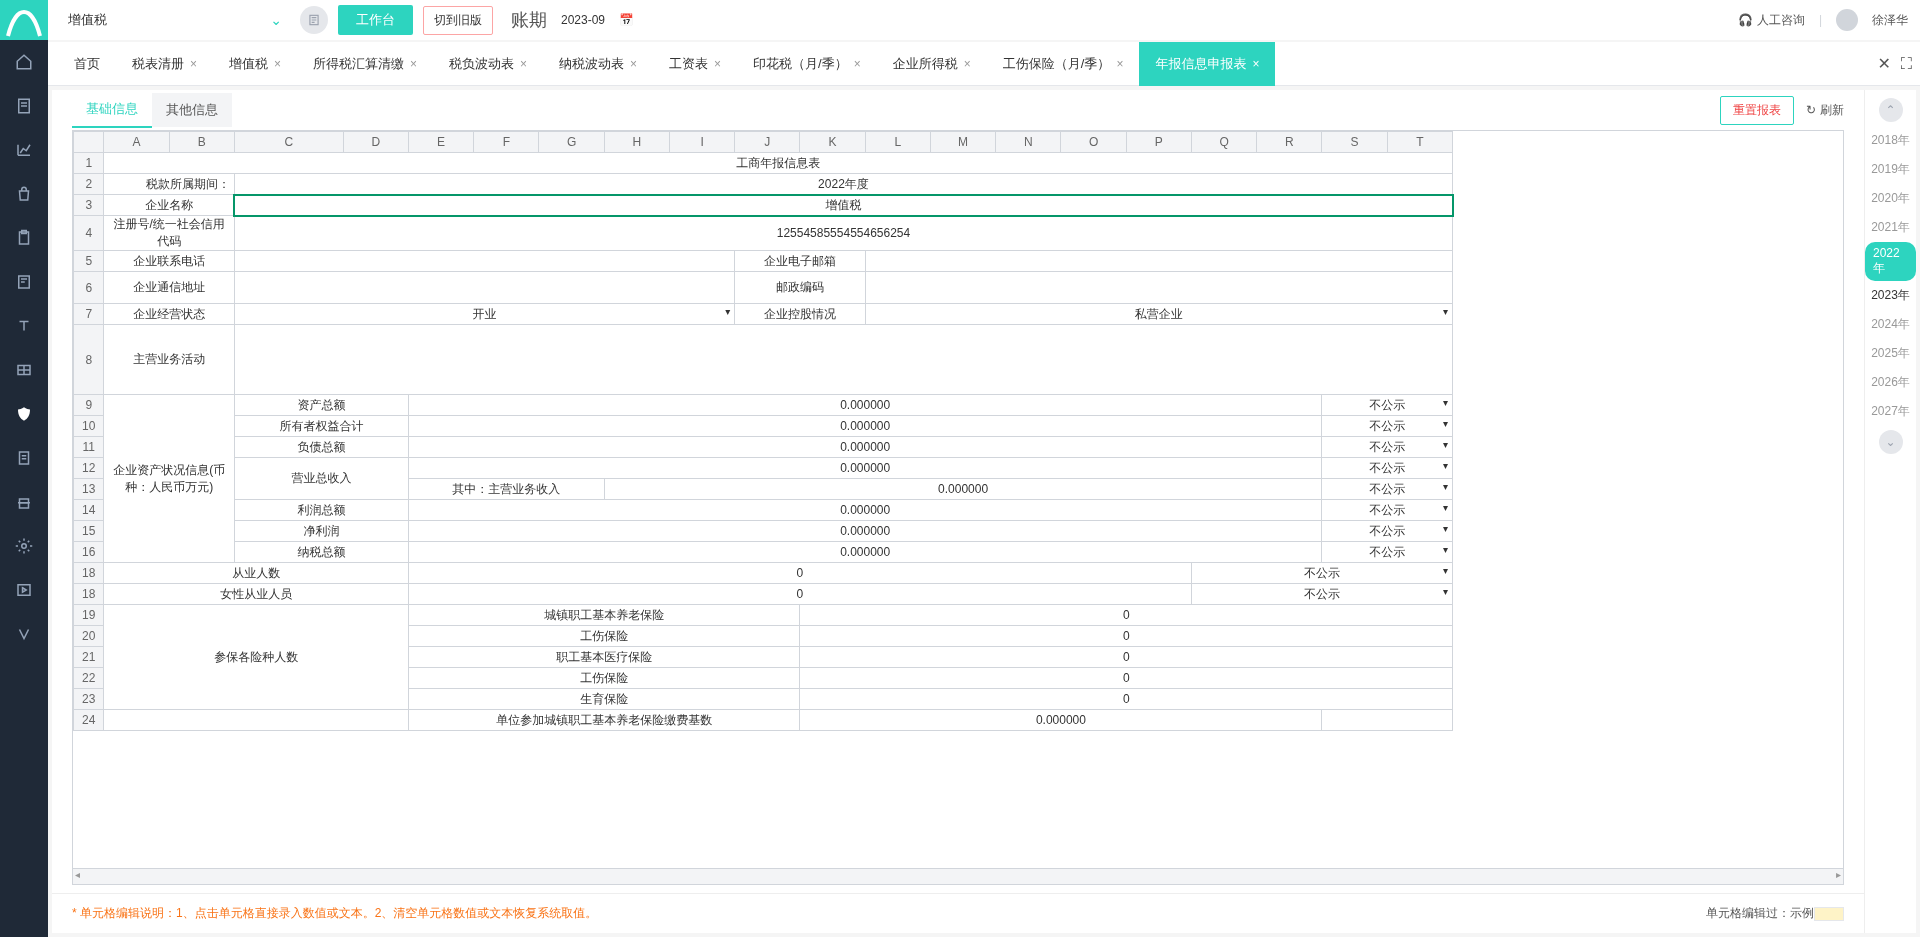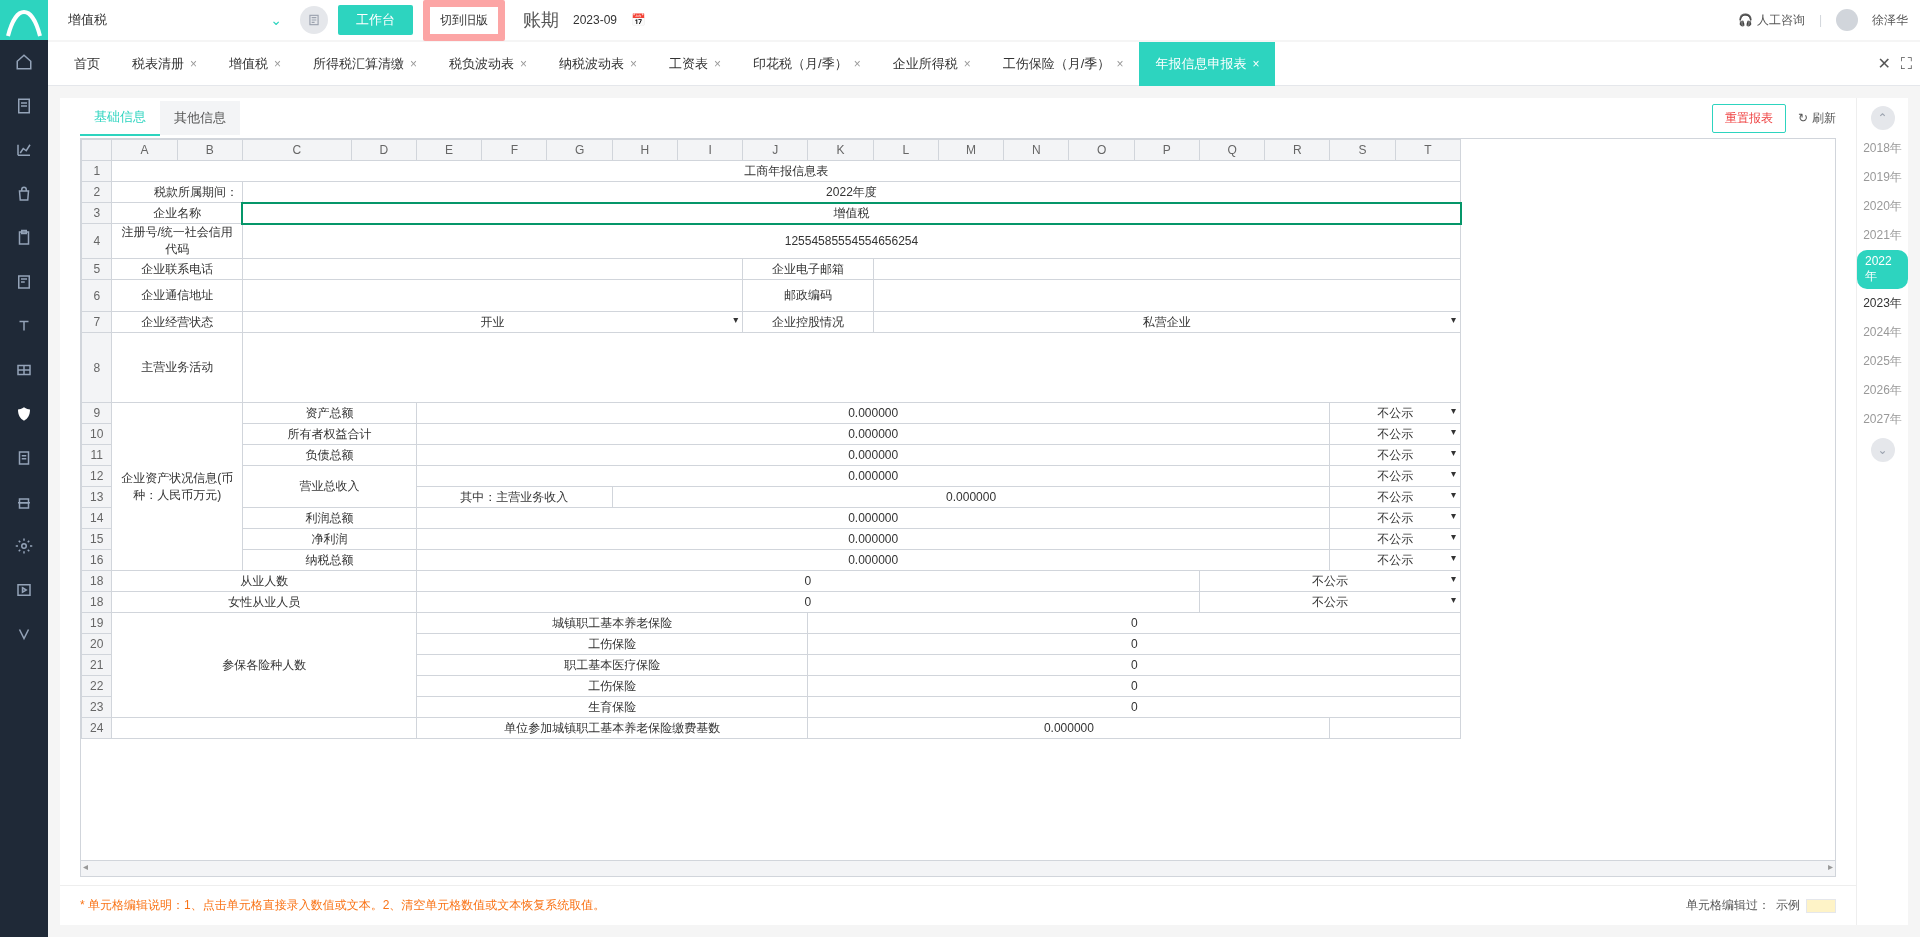--- a/index.html
+++ b/index.html
@@ -9,35 +9,35 @@
 .sidebar-logo { width: 48px; height: 40px; background: #2dd4bf; display: flex; align-items: center; justify-content: center; color: #fff; font-size: 20px; }
 .sidebar-item { width: 48px; height: 44px; display: flex; align-items: center; justify-content: center; color: #94a3b8; cursor: pointer; }
 .sidebar-item.active { color: #fff; }
 .sidebar-item svg { width: 18px; height: 18px; }
 .main { flex: 1; display: flex; flex-direction: column; background: #f5f5f5; }
 .topbar { height: 40px; background: #fff; display: flex; align-items: center; padding: 0 12px; gap: 10px; }
 .company-select { flex: 0 0 230px; display: flex; align-items: center; justify-content: space-between; color: #333; font-size: 13px; cursor: pointer; padding: 0 8px; }
 .chev { color: #2dd4bf; font-size: 14px; }
 .top-icon-btn { width: 28px; height: 28px; border-radius: 50%; background: #e5e7eb; display: flex; align-items: center; justify-content: center; color: #9ca3af; cursor: pointer; }
 .workspace-btn { background: #2dd4bf; color: #fff; border: none; padding: 6px 18px; border-radius: 2px; font-size: 13px; cursor: pointer; }
-.oldver-btn { background: #fff; border: 7px solid #fca5a5; padding: 5px 10px; border-radius: 2px; font-size: 12px; cursor: pointer; color: #333; }
+.oldver-btn { background: #fff; border: 1px solid #fca5a5; padding: 5px 10px; border-radius: 2px; font-size: 12px; cursor: pointer; color: #333; }
 .period-label { font-size: 18px; color: #555; margin-left: 8px; }
 .period-val { font-size: 12px; color: #333; margin-left: 4px; }
 .cal-icon { color: #2dd4bf; margin-left: 4px; }
 .top-right { margin-left: auto; display: flex; align-items: center; gap: 14px; color: #555; font-size: 12px; }
 .top-right .sep { color: #d1d5db; }
 .avatar { width: 22px; height: 22px; border-radius: 50%; background: #d1d5db; }
 .tabs-row { height: 44px; background: #fff; display: flex; align-items: center; padding: 0 10px; border-bottom: 1px solid #e5e7eb; margin-top: 2px; position: relative; }
 .tab { padding: 0 16px; height: 44px; display: flex; align-items: center; gap: 6px; font-size: 13px; color: #333; cursor: pointer; }
 .tab .x { color: #999; font-size: 12px; }
 .tab.active { background: #2dd4bf; color: #fff; }
 .tab.active .x { color: #fff; }
 .tabs-right { position: absolute; right: 8px; display: flex; gap: 10px; align-items: center; }
 .tabs-right span { cursor: pointer; font-size: 16px; color: #555; }
-.content { flex: 1; background: #fff; margin: 12px; position: relative; display: flex; }
+.content { flex: 1; background: #fff; margin: 4px; position: relative; display: flex; }
 .content-main { flex: 1; display: flex; flex-direction: column; }
 .subtabs-row { height: 40px; display: flex; align-items: center; padding: 0 0 0 20px; position: relative; }
 .subtab { padding: 8px 14px; font-size: 13px; cursor: pointer; }
 .subtab.active { color: #2dd4bf; border-bottom: 2px solid #2dd4bf; }
 .subtab.inactive { background: #f3f4f6; color: #555; }
 .subtabs-right { position: absolute; right: 20px; display: flex; gap: 12px; align-items: center; }
 .reset-btn { border: 1px solid #2dd4bf; color: #ef4444; background: #fff; padding: 5px 12px; border-radius: 2px; cursor: pointer; font-size: 12px; text-align: right; }
 .refresh-btn { color: #555; cursor: pointer; font-size: 12px; display: flex; align-items: center; gap: 4px; }
 .sheet-wrap { flex: 1; padding: 0 20px 8px 20px; overflow: hidden; display: flex; flex-direction: column; }
 .sheet-container { flex: 1; border: 1px solid #d1d5db; position: relative; overflow: hidden; display: flex; flex-direction: column; }
@@ -52,21 +52,21 @@
 td.num-cell { text-align: right; padding-right: 6px; }
 td.dd-cell { text-align: left; position: relative; padding-right: 14px; }
 td.dd-cell::after { content: "▾"; position: absolute; right: 4px; top: 2px; color: #333; font-size: 10px; }
 td.title-cell { text-align: center; font-size: 14px; font-weight: 500; height: 24px; }
 tr.selected-row td.data-cell { outline: 2px solid #059669; outline-offset: -1px; }
 .hscroll-bar { height: 16px; background: #f3f4f6; border-top: 1px solid #d1d5db; position: relative; }
 .hscroll-bar::before, .hscroll-bar::after { content: "◂"; position: absolute; left: 2px; top: 0; font-size: 10px; color: #999; }
 .hscroll-bar::after { content: "▸"; left: auto; right: 2px; }
 .footer-note { height: 40px; display: flex; align-items: center; padding: 0 20px; font-size: 12px; background: #fff; border-top: 1px solid #eee; }
 .footer-note .orange { color: #f97316; }
-.footer-right { margin-left: auto; display: flex; align-items: center; gap: 6px; color: #555; }
+.footer-right { margin-left: auto; display: flex; align-items: center; color: #555; }
 .swatch { width: 30px; height: 14px; background: #fef3c7; border: 1px solid #e5e7eb; }
 .year-rail { width: 52px; background: #fff; border-left: 1px solid #eee; display: flex; flex-direction: column; align-items: center; padding-top: 4px; font-size: 12px; }
 .rail-btn { width: 24px; height: 24px; border-radius: 50%; background: #e5e7eb; display: flex; align-items: center; justify-content: center; color: #9ca3af; margin: 4px 0; cursor: pointer; }
 .year-item { padding: 6px 4px; color: #999; cursor: pointer; }
 .year-item.active { background: #2dd4bf; color: #fff; border-radius: 10px; padding: 4px 8px; }
 </style>
 </head>
 <body>
 
 <div class="app">

